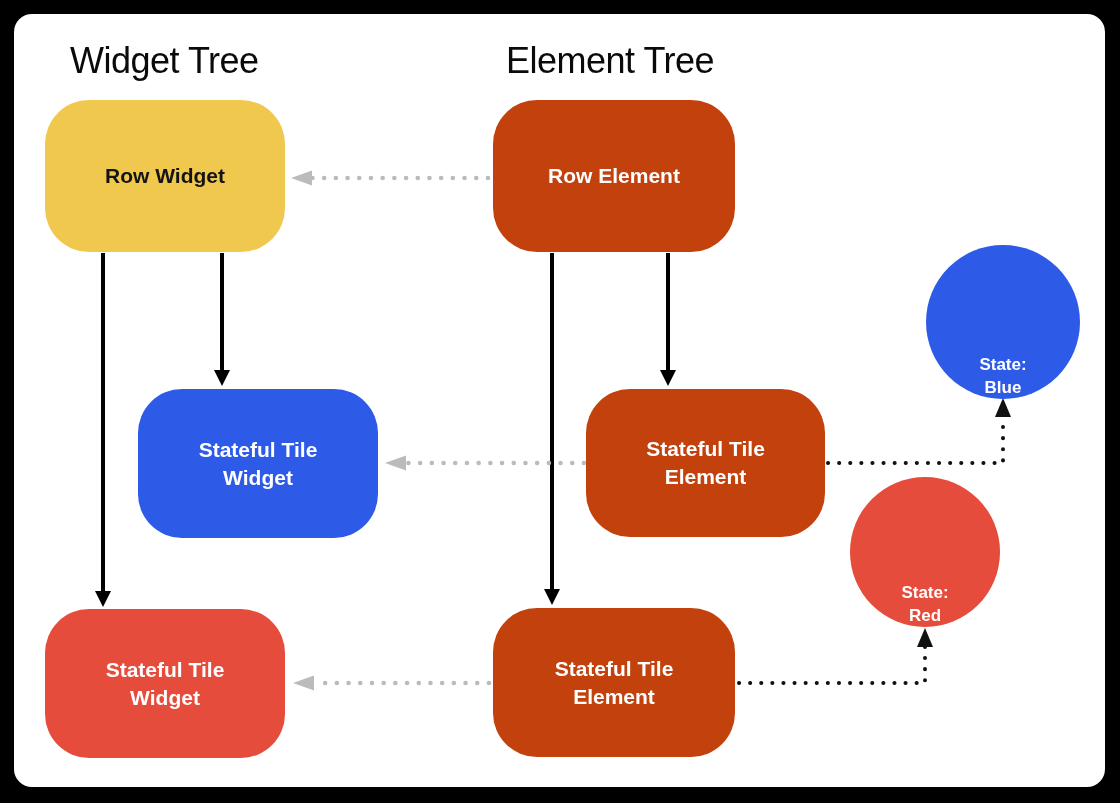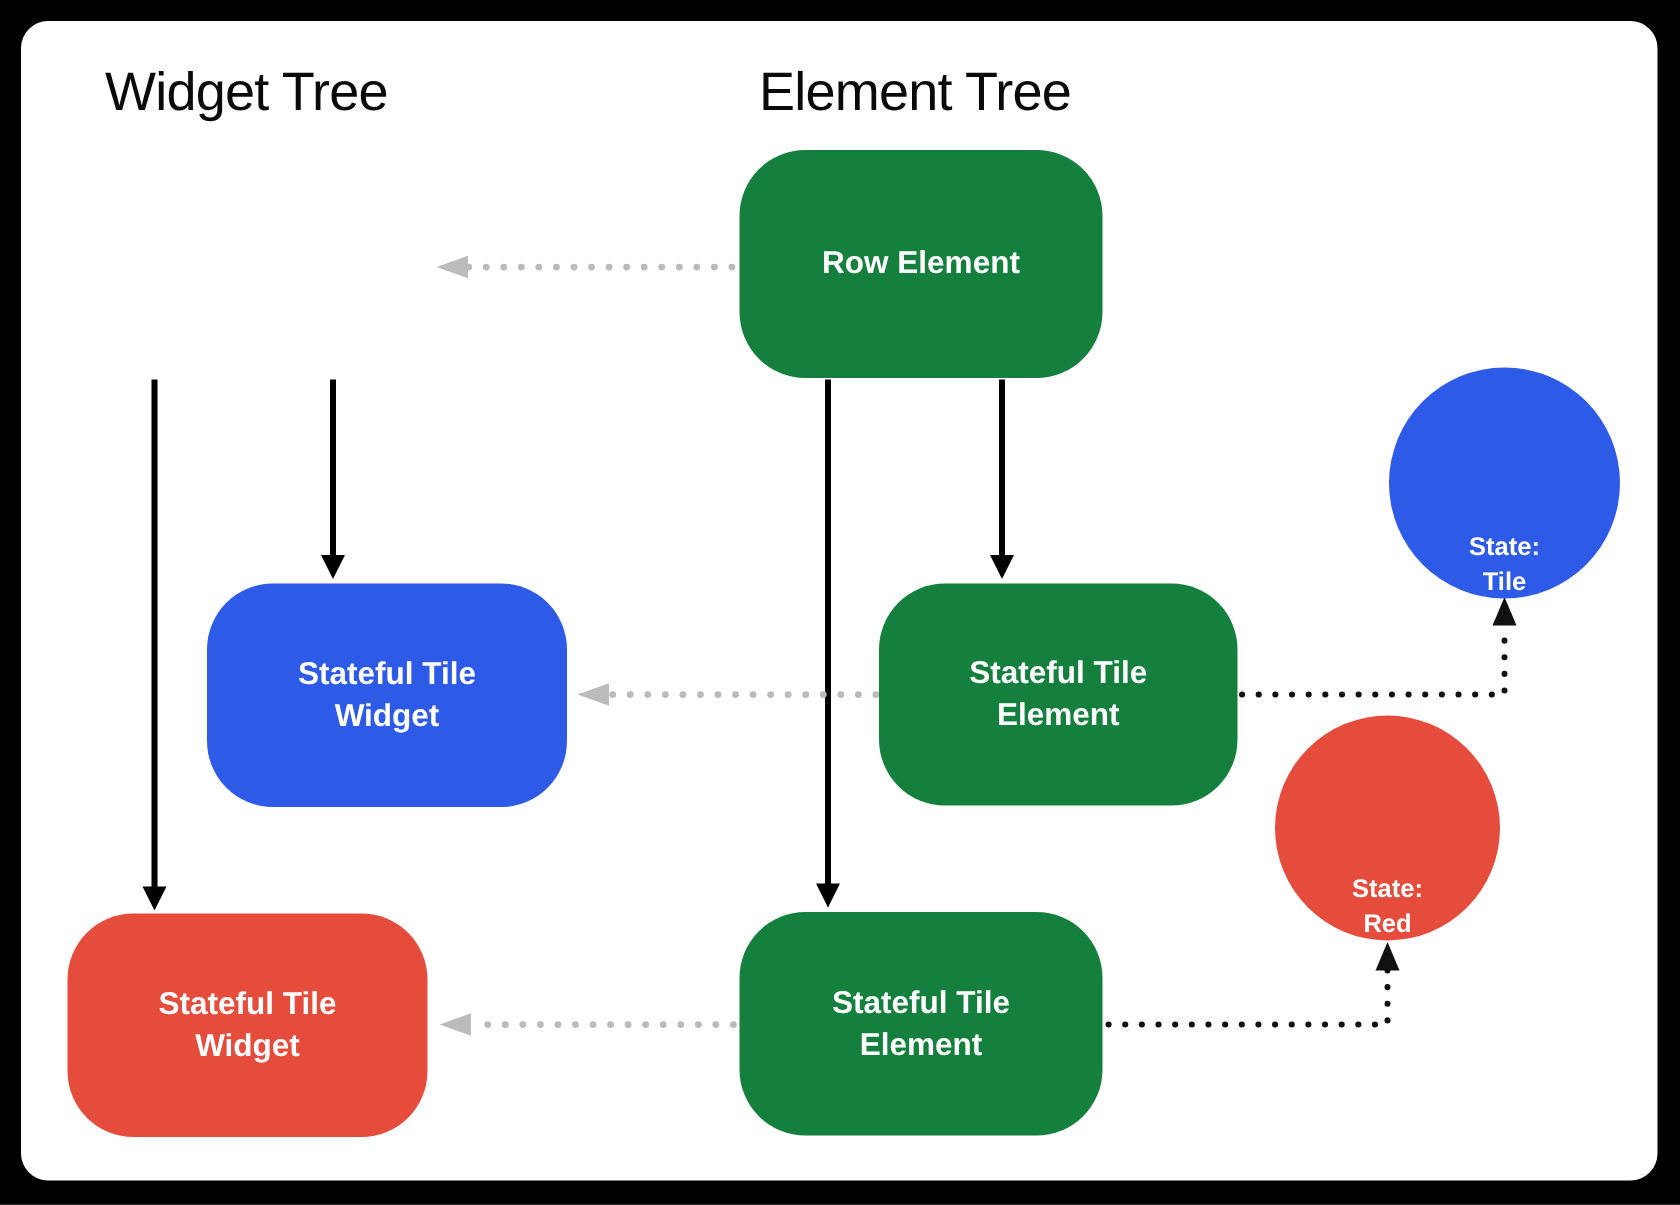--- a/index.html
+++ b/index.html
@@ -45,21 +45,21 @@
     text-align: center;
     font-weight: 700;
     font-size: 21px;
     line-height: 28px;
     z-index: 3;
   }
   .box .label { display: block; max-width: 170px; }
   .yellow { background: #F0C84D; color: #141414; }
   .blue   { background: #2D5BE8; color: #ffffff; }
   .red    { background: #E64C3C; color: #ffffff; }
-  .gray   { background: #15803d; color: #ffffff; }
+  .gray   { background: #c2410c; color: #ffffff; }
 
   #row-widget            { left: 45px;  top: 100px; width: 240px; height: 152px; }
   #row-element           { left: 493px; top: 100px; width: 242px; height: 152px; }
   #stateful-widget-blue  { left: 138px; top: 389px; width: 240px; height: 149px; }
   #stateful-element-top  { left: 586px; top: 389px; width: 239px; height: 148px; }
   #stateful-widget-red   { left: 45px;  top: 609px; width: 240px; height: 149px; }
   #stateful-element-bottom { left: 493px; top: 608px; width: 242px; height: 149px; }
 
   .state-circle {
     position: absolute;
@@ -130,20 +130,23 @@
     </g>
     <g>
       <path d="M739,683 H925 V646" fill="none" stroke="#111" stroke-width="4" stroke-linecap="round" stroke-dasharray="0.1 11"></path>
       <polygon points="917,647 933,647 925,628" fill="#111"></polygon>
     </g>
   </svg>
 
   <div class="heading" id="heading-widget-tree">Widget Tree</div>
   <div class="heading" id="heading-element-tree">Element Tree</div>
 
+  <div class="box yellow" id="row-widget">
+    <span class="label">Row Widget</span>
+  </div>
 
   <div class="box gray" id="row-element">
     <span class="label">Row Element</span>
   </div>
 
   <div class="box blue" id="stateful-widget-blue">
     <span class="label">Stateful Tile Widget</span>
   </div>
 
   <div class="box gray" id="stateful-element-top">
@@ -153,20 +156,20 @@
   <div class="box red" id="stateful-widget-red">
     <span class="label">Stateful Tile Widget</span>
   </div>
 
   <div class="box gray" id="stateful-element-bottom">
     <span class="label">Stateful Tile Element</span>
   </div>
 
   <div class="state-circle" id="state-blue">
     <span>State:</span>
-    <span>Tile</span>
+    <span>Blue</span>
   </div>
 
   <div class="state-circle" id="state-red">
     <span>State:</span>
     <span>Red</span>
   </div>
 </div>
 
 </body></html>

